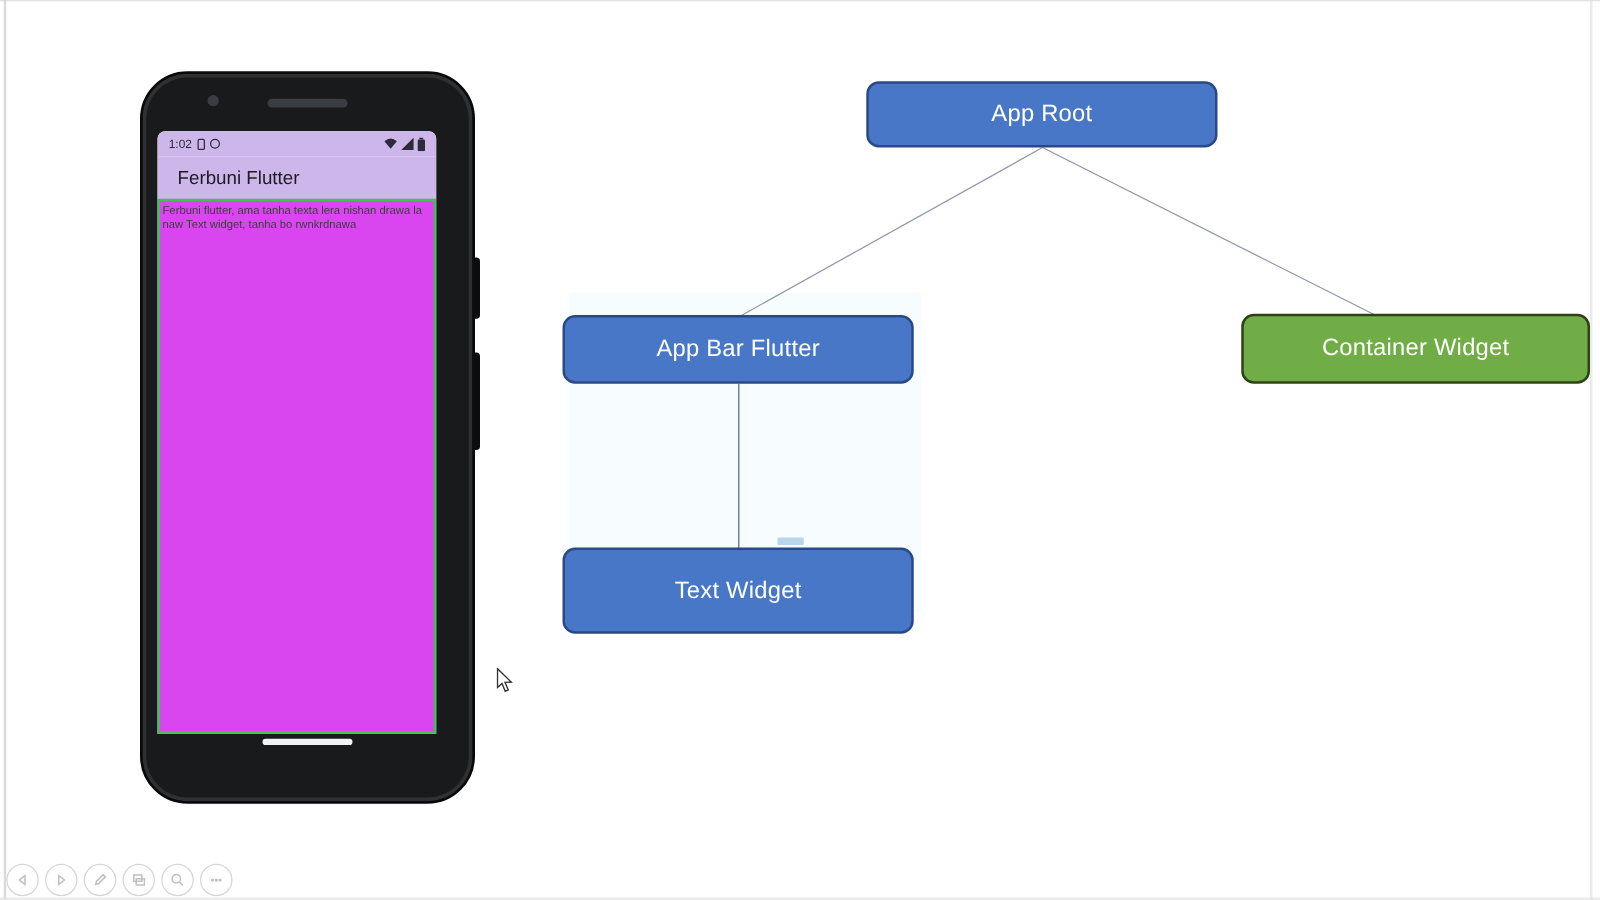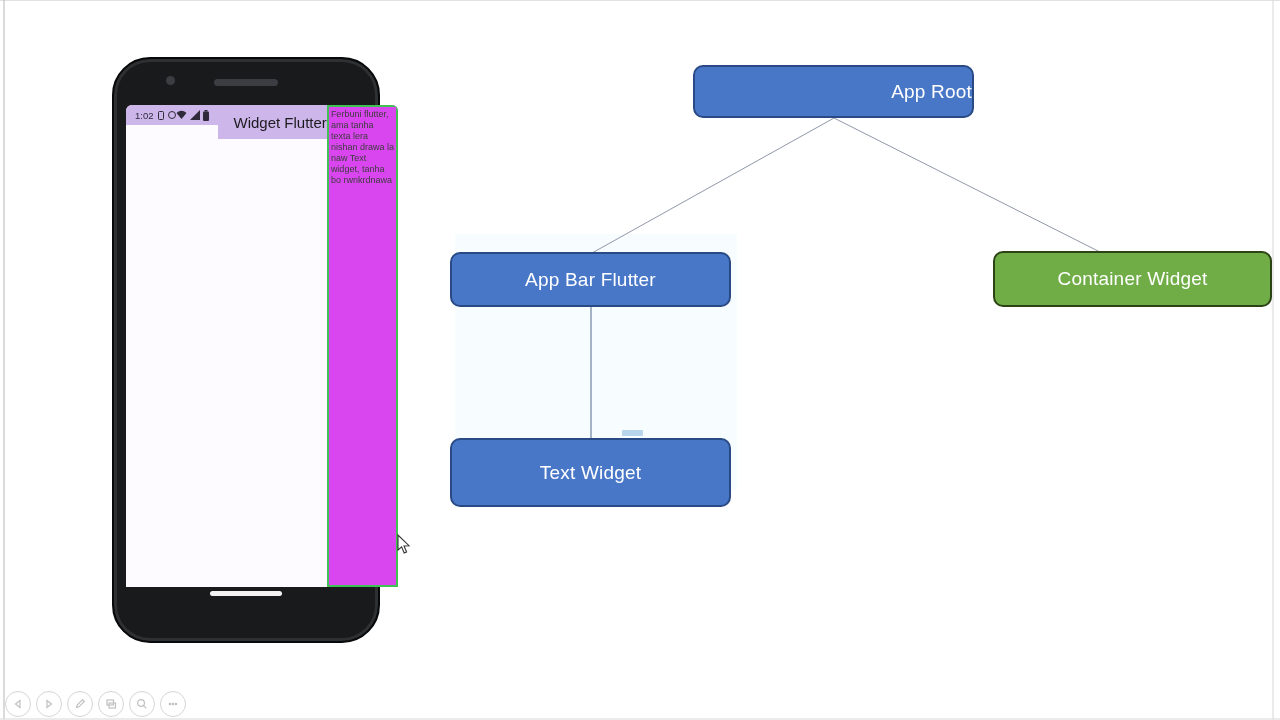--- a/index.html
+++ b/index.html
@@ -30,23 +30,23 @@
     position:absolute; left:50%; transform:translateX(-50%); top:20px;
     width:64px; height:7px; border-radius:4px; background:#3a3d41;
   }
   .phone-btn {
     position:absolute; right:-6px; width:6px; background:#0c0d0e; border-radius:0 3px 3px 0;
   }
   .btn-power  { top:147px; height:49px; }
   .btn-volume { top:223px; height:78px; }
 
   .phone-screen {
-    position:absolute; left:12px; top:46px; width:272px; height:482px;
+    position:absolute; left:12px; top:46px; width:223px; height:482px;
     border-radius:6px 6px 0 0; overflow:hidden;
-    display:flex; background:#fdfbff;
+    display:flex; flex-direction:column; background:#fdfbff;
   }
   .status-row {
     height:20px; background:#cdb6ea; display:flex; align-items:center;
     padding:0 9px; font-size:9.5px; color:#2e2a3a; flex:0 0 auto;
   }
   .status-left { display:flex; align-items:center; gap:4px; }
   .status-right{ margin-left:auto; display:flex; align-items:center; gap:3px; }
   .sb-battery { display:inline-block; width:6px; height:9px; border:1.2px solid #2e2a3a; border-radius:1.5px; }
   .sb-clock   { display:inline-block; width:8px; height:8px; border:1.2px solid #2e2a3a; border-radius:50%; }
   .appbar-row {
@@ -68,21 +68,21 @@
     position:absolute; left:455px; top:234px; width:282px; height:256px;
     background:#eef8fd; opacity:.45; z-index:1;
   }
   .edges-svg { position:absolute; left:0; top:0; width:1280px; height:720px; z-index:2; pointer-events:none; }
   .node {
     position:absolute; z-index:3; display:flex; align-items:center; justify-content:center;
     border-radius:10px; color:#ffffff; font-size:19px; letter-spacing:.2px;
   }
   .node-blue  { background:#4877c8; border:2.5px solid #2a4a86; }
   .node-green { background:#70ad47; border:2.5px solid #2c4415; }
-  .node-app-root        { left:693px; top:65px;  width:281px; height:53px;justify-content:flex-end; }
+  .node-app-root        { left:693px; top:65px;  width:281px; height:53px; }
   .node-app-bar-widget  { left:450px; top:252px; width:281px; height:55px; }
   .node-container-widget{ left:961px; top:251px; width:279px; height:56px;margin-left:32px; }
   .node-text-widget     { left:450px; top:438px; width:281px; height:69px; }
 
   .artifact-rect {
     position:absolute; left:622px; top:430px; width:21px; height:6px;
     background:#b9d5ec; z-index:2; border-radius:1px;
   }
 
   
@@ -124,21 +124,21 @@
         <svg width="10" height="10" viewBox="0 0 10 10">
           <path d="M0,10 L10,10 L10,0 Z" fill="#2e2a3a"></path>
         </svg>
         <svg width="6" height="11" viewBox="0 0 6 11">
           <rect x="1.5" y="0" width="3" height="1.5" fill="#2e2a3a"></rect>
           <rect x="0" y="1.5" width="6" height="9.5" rx="1" fill="#2e2a3a"></rect>
         </svg>
       </div>
     </div>
     <div class="appbar-row">
-      <span>Widget Flutter</span>
+      <span>Ferbuni Flutter</span>
     </div>
     <div class="phone-body">
       <span>Ferbuni flutter, ama tanha texta lera nishan drawa la naw Text widget, tanha bo rwnkrdnawa</span>
     </div>
   </div>
   <div class="home-bar"></div>
 </div>
 
 <div class="hl-rect"></div>
 

